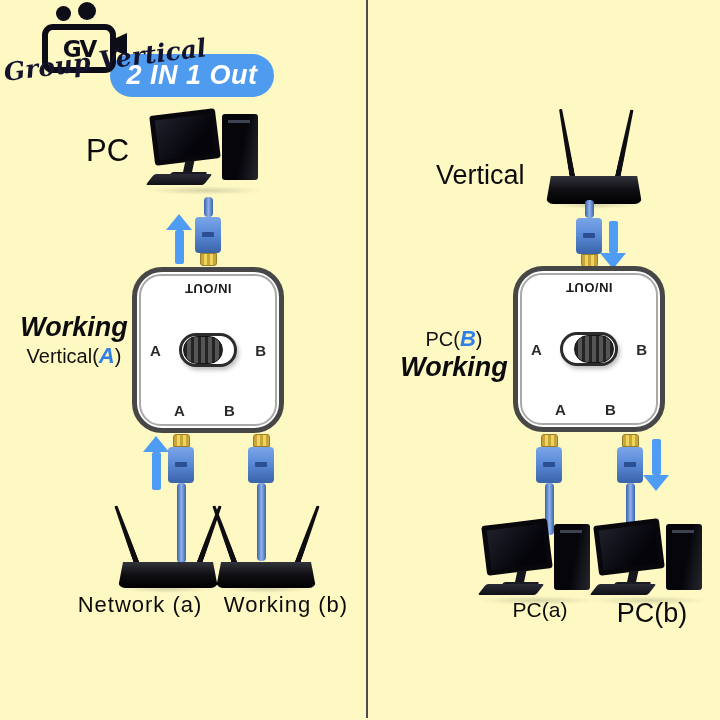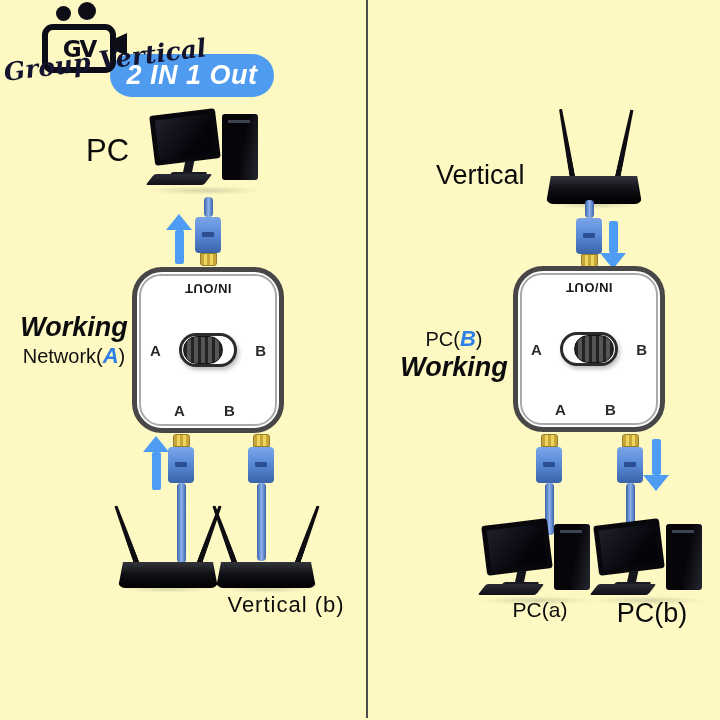--- a/index.html
+++ b/index.html
@@ -153,21 +153,21 @@
     <div class="sb-port sb-pr">B</div>
     <div class="sb-port sb-ba">A</div>
     <div class="sb-port sb-bb">B</div>
     <div class="track">
       <div class="knob" style="left: 1px;"></div>
     </div>
   </div>
 
   <div class="status" style="left:14px;top:312px;width:120px;">
     <div class="working">Working</div>
-    <div class="portline"><span>Network(</span><span class="hl">A</span><span>)</span></div>
+    <div class="portline"><span>Vertical(</span><span class="hl">A</span><span>)</span></div>
   </div>
 
   <div class="arrow-up" style="left:143px;top:436px;">
     <div class="ar-head-up"></div>
       <div class="ar-shaft" style="height:38px;"></div>
   </div>
 
   <div class="plug plug-up" style="left:168px;top:434px;">
     <div class="ptip"></div>
       <div class="pbody"></div>
@@ -183,21 +183,22 @@
     <div class="ant" style="left:16px;height:62px;transform:rotate(-20deg);"></div>
     <div class="ant" style="right:16px;height:62px;transform:rotate(20deg);"></div>
     <div class="rbody"></div>
   </div>
   <div class="router" style="left:216px;top:498px;width:100px;height:90px;">
     <div class="ant" style="left:16px;height:62px;transform:rotate(-20deg);"></div>
     <div class="ant" style="right:16px;height:62px;transform:rotate(20deg);"></div>
     <div class="rbody"></div>
   </div>
 
-  <div class="lbl" style="left:216px;top:592px;width:140px;text-align:center;font-size:22px;letter-spacing:1px;">Vertical (b)</div>
+  <div class="lbl" style="left:70px;top:592px;width:140px;text-align:center;font-size:22px;letter-spacing:1px;">Network (a)</div>
+  <div class="lbl" style="left:216px;top:592px;width:140px;text-align:center;font-size:22px;letter-spacing:1px;">Working (b)</div>
 
 
   <div class="lbl" style="left:436px;top:160px;font-size:27px;">Vertical</div>
 
   <div class="router" style="left:546px;top:104px;width:96px;height:100px;">
     <div class="ant" style="left:24px;height:72px;transform:rotate(-10deg);"></div>
     <div class="ant" style="right:22px;height:72px;transform:rotate(12deg);"></div>
     <div class="rbody" style="height:28px;"></div>
   </div>
 

